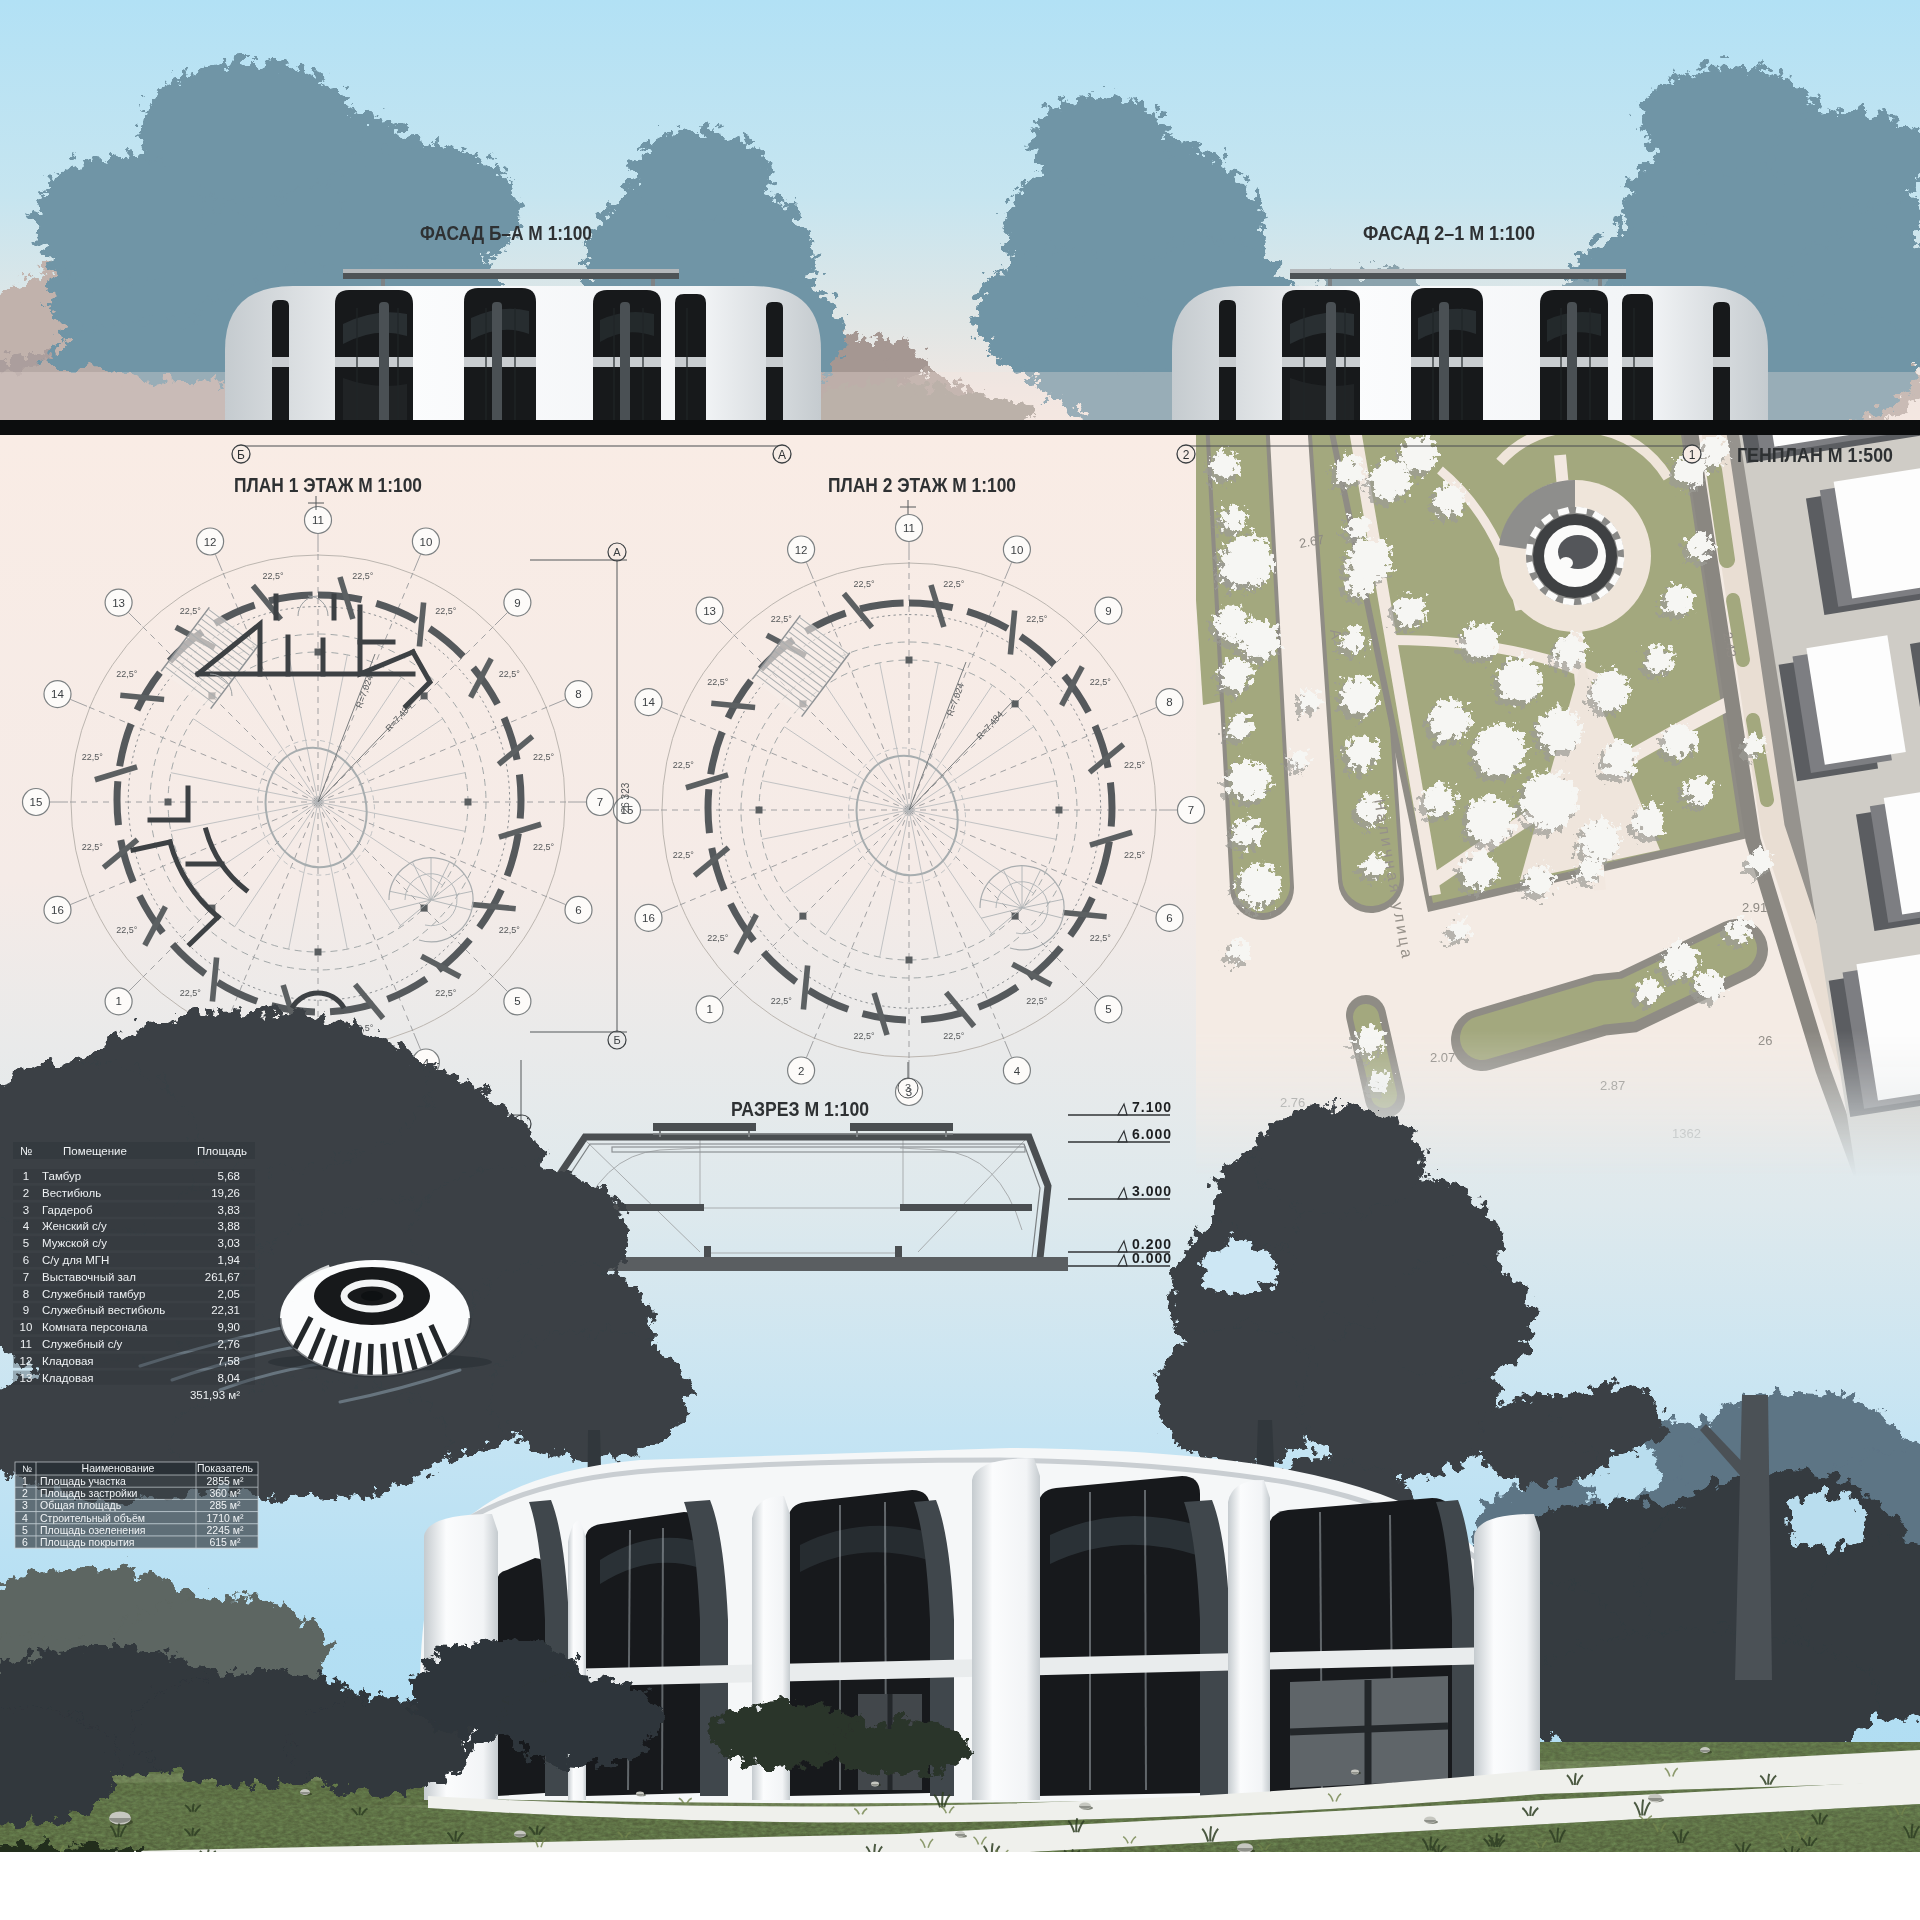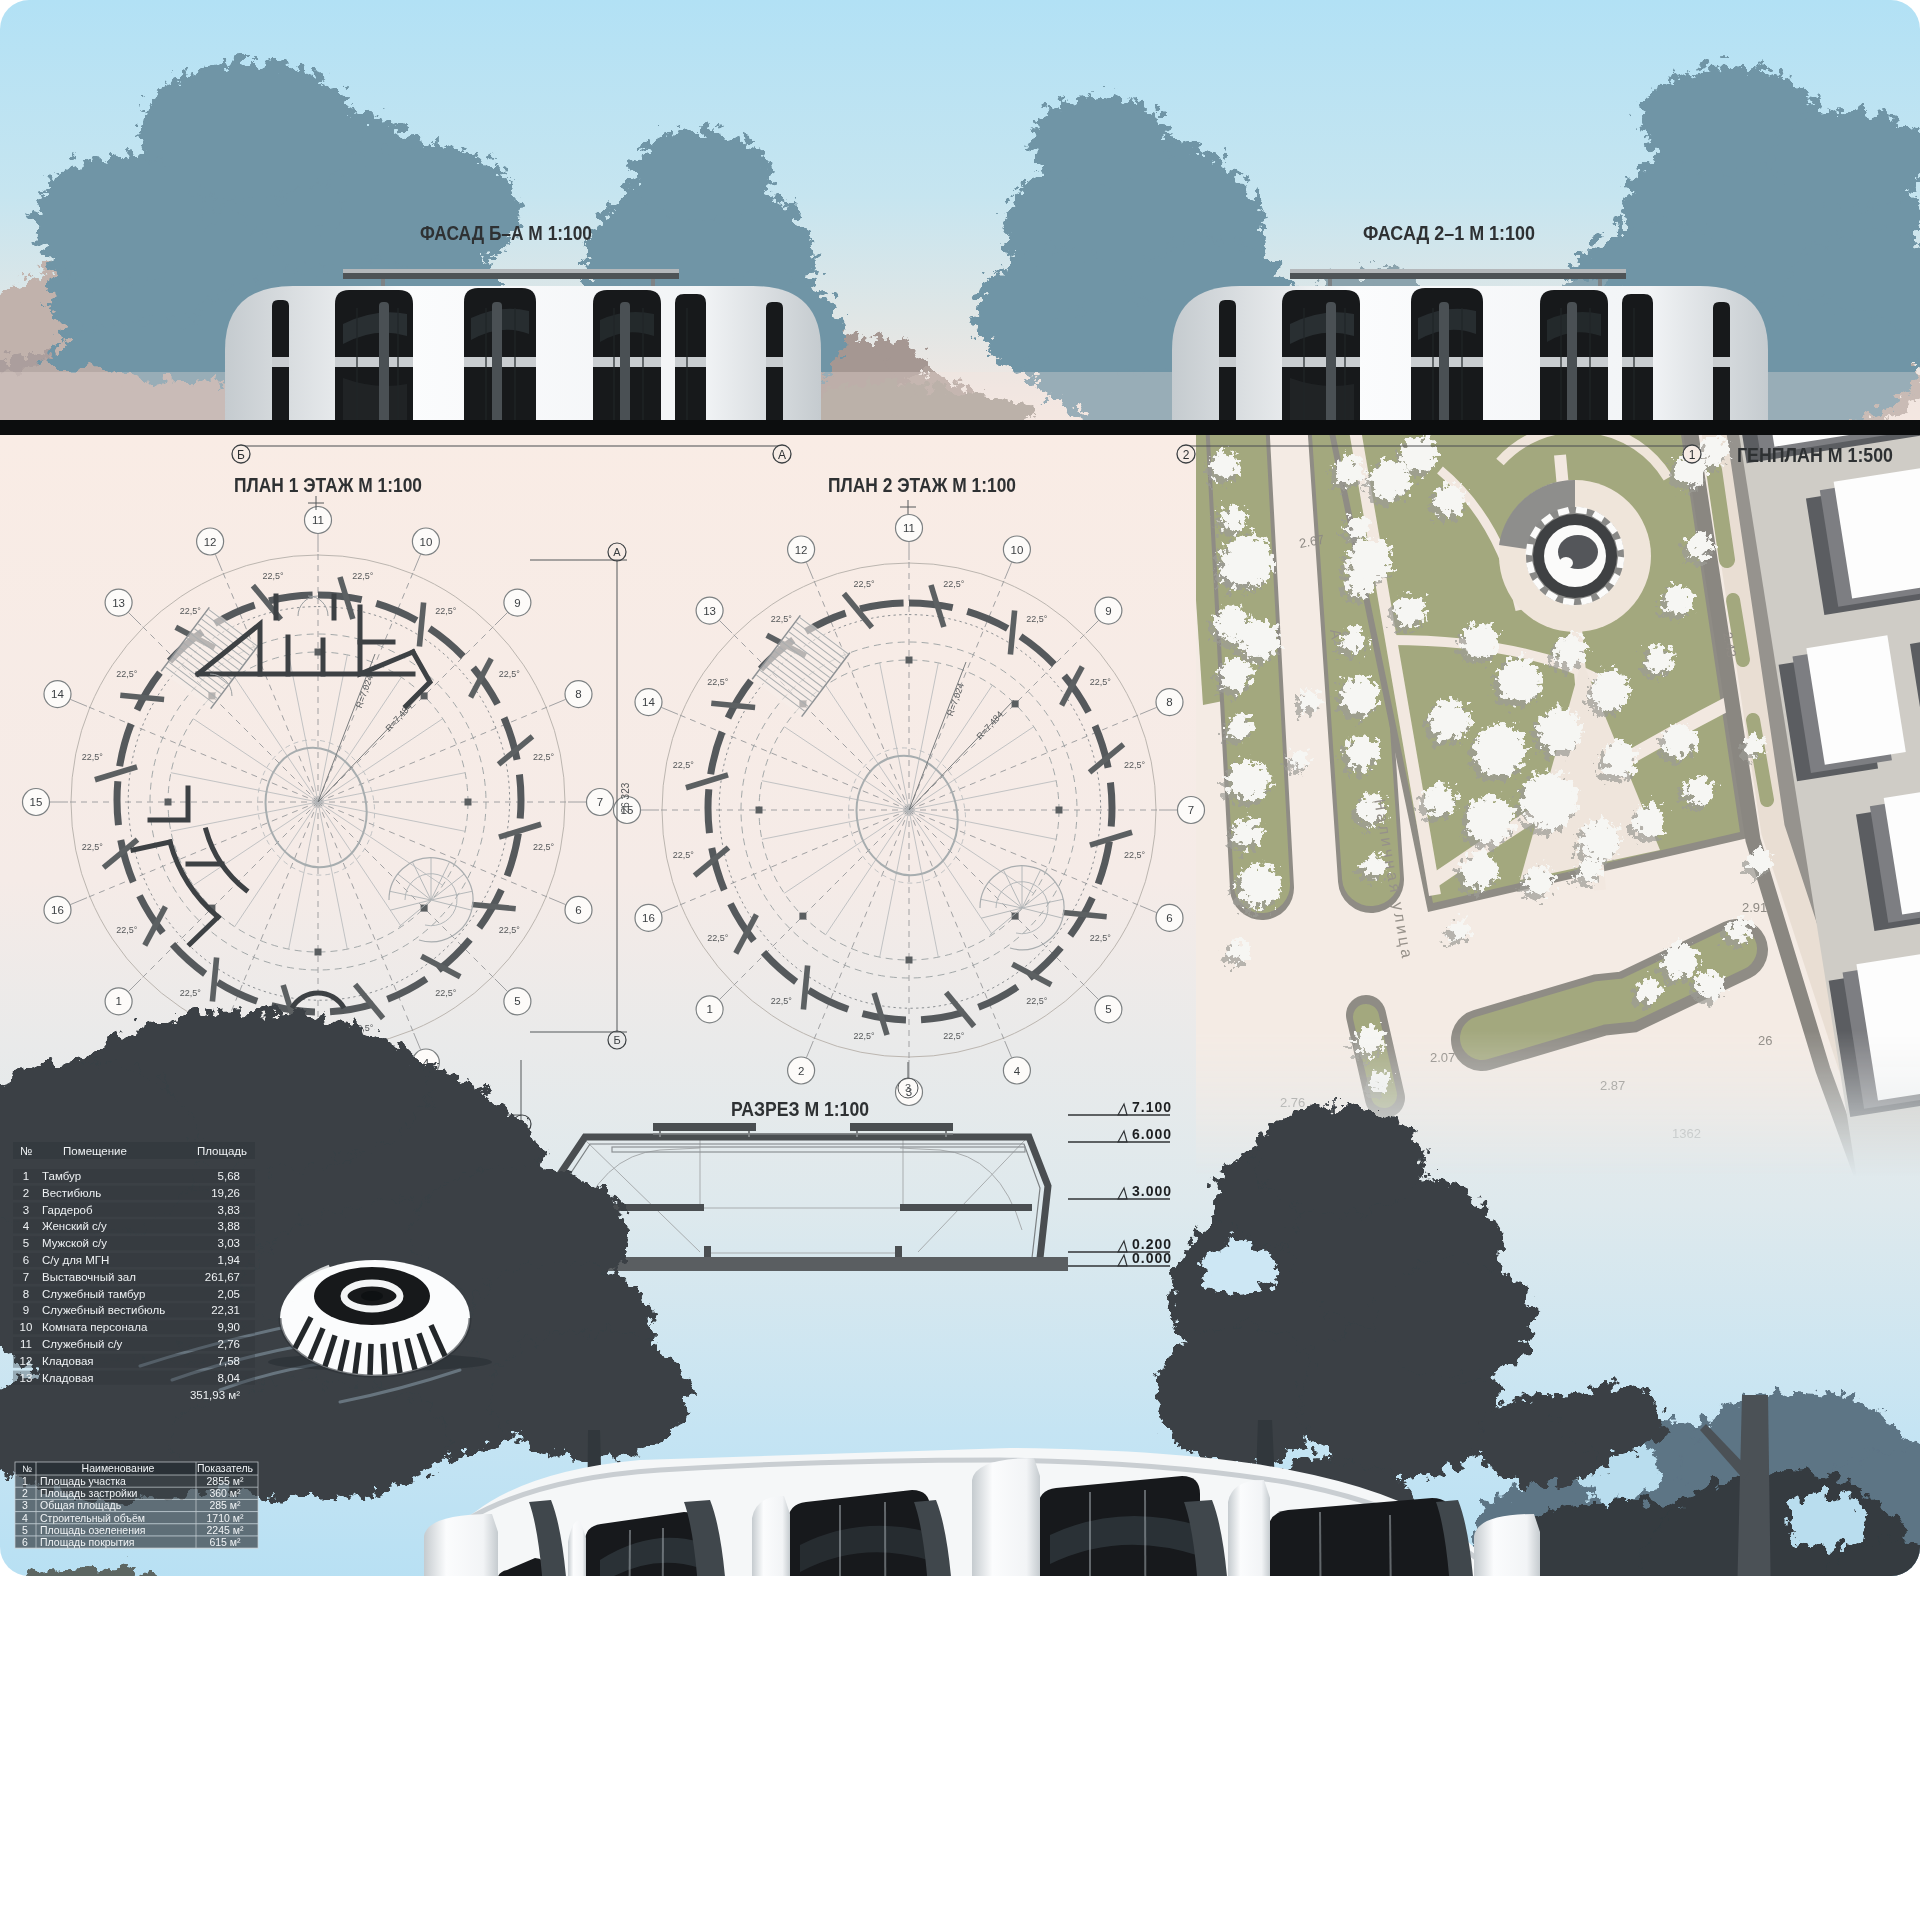--- a/index.html
+++ b/index.html
@@ -1,15 +1,15 @@
 <!DOCTYPE html>
 <html><head><meta charset="utf-8">
 <style>
 html,body{margin:0;padding:0;background:#fff;}
-#board{position:relative;width:1920px;height:1576px;overflow:hidden;font-family:"Liberation Sans",sans-serif;border-radius:29px;}
+#board{position:relative;width:1920px;height:1852px;overflow:hidden;font-family:"Liberation Sans",sans-serif;}
 </style></head>
 <body>
 <div id="board"><svg xmlns="http://www.w3.org/2000/svg" width="1920" height="1920" viewBox="0 0 1920 1920">
       <defs>
 <linearGradient id="sky" x1="0" y1="0" x2="0" y2="1">
  <stop offset="0" stop-color="#b2e1f5"></stop>
  <stop offset="0.45" stop-color="#c6e5f0"></stop>
  <stop offset="0.72" stop-color="#dfe6e6"></stop>
  <stop offset="0.9" stop-color="#f0e7e2"></stop>
  <stop offset="1" stop-color="#f6e9e2"></stop>

